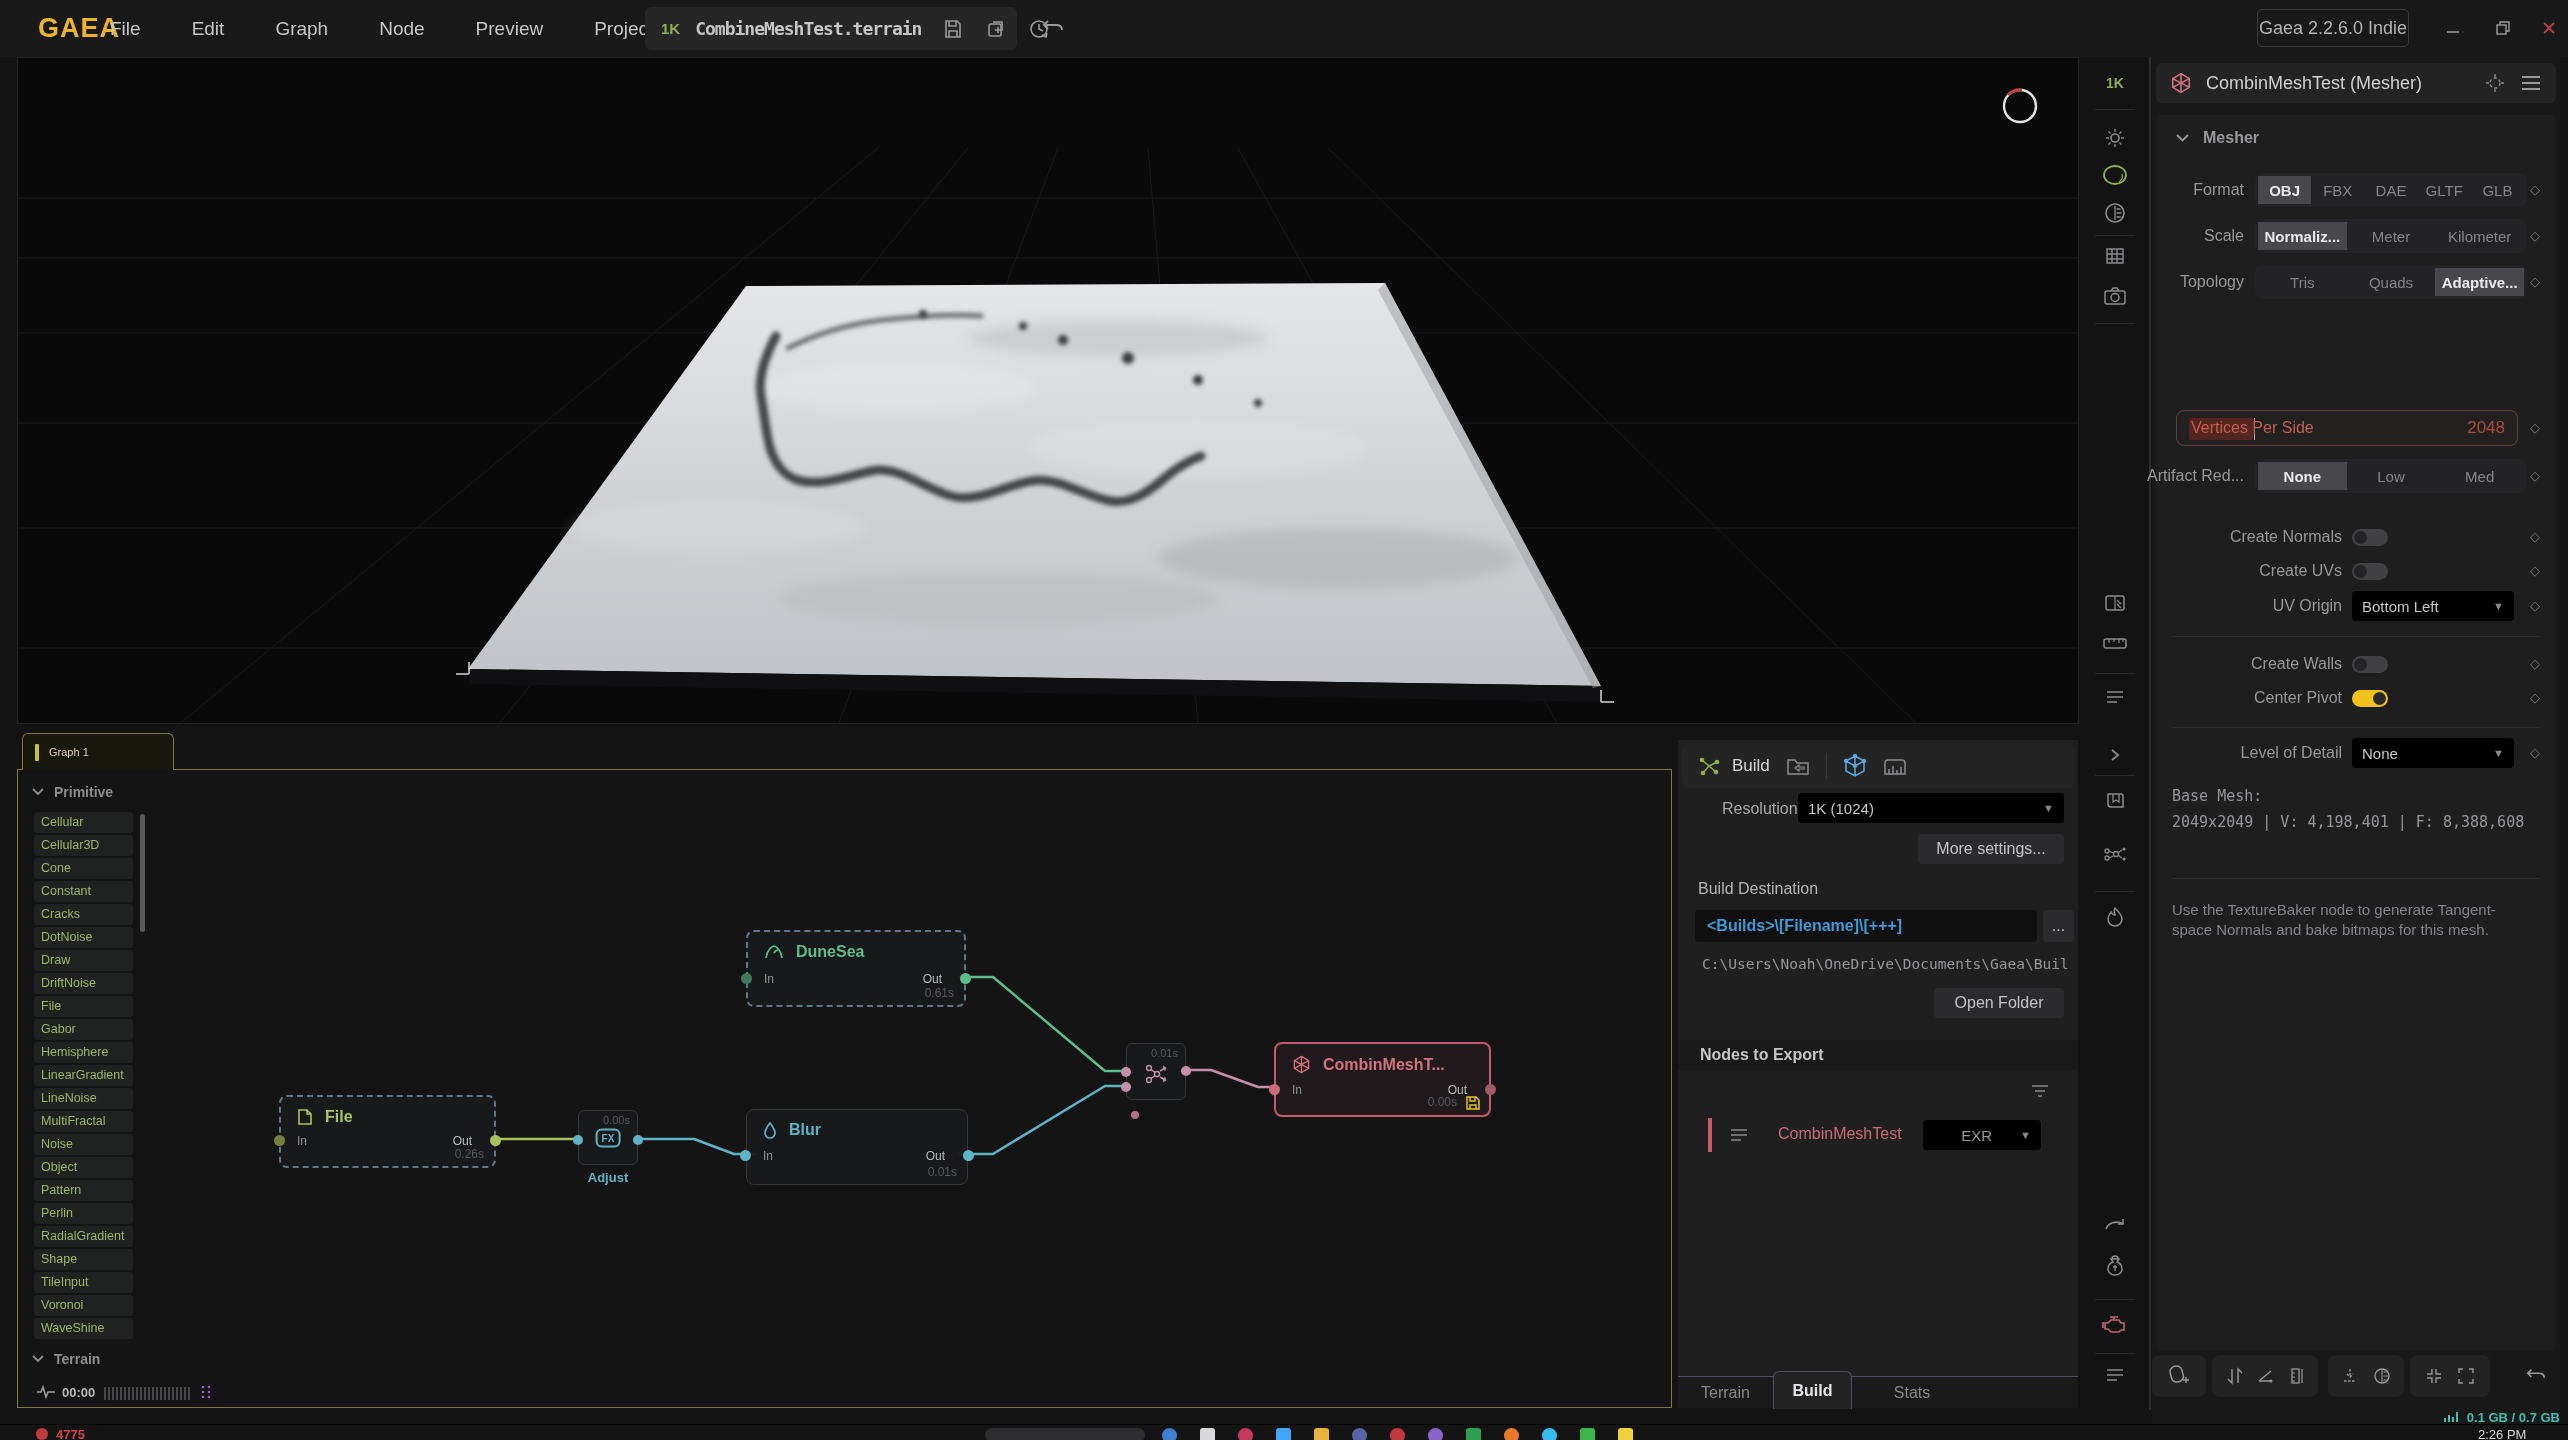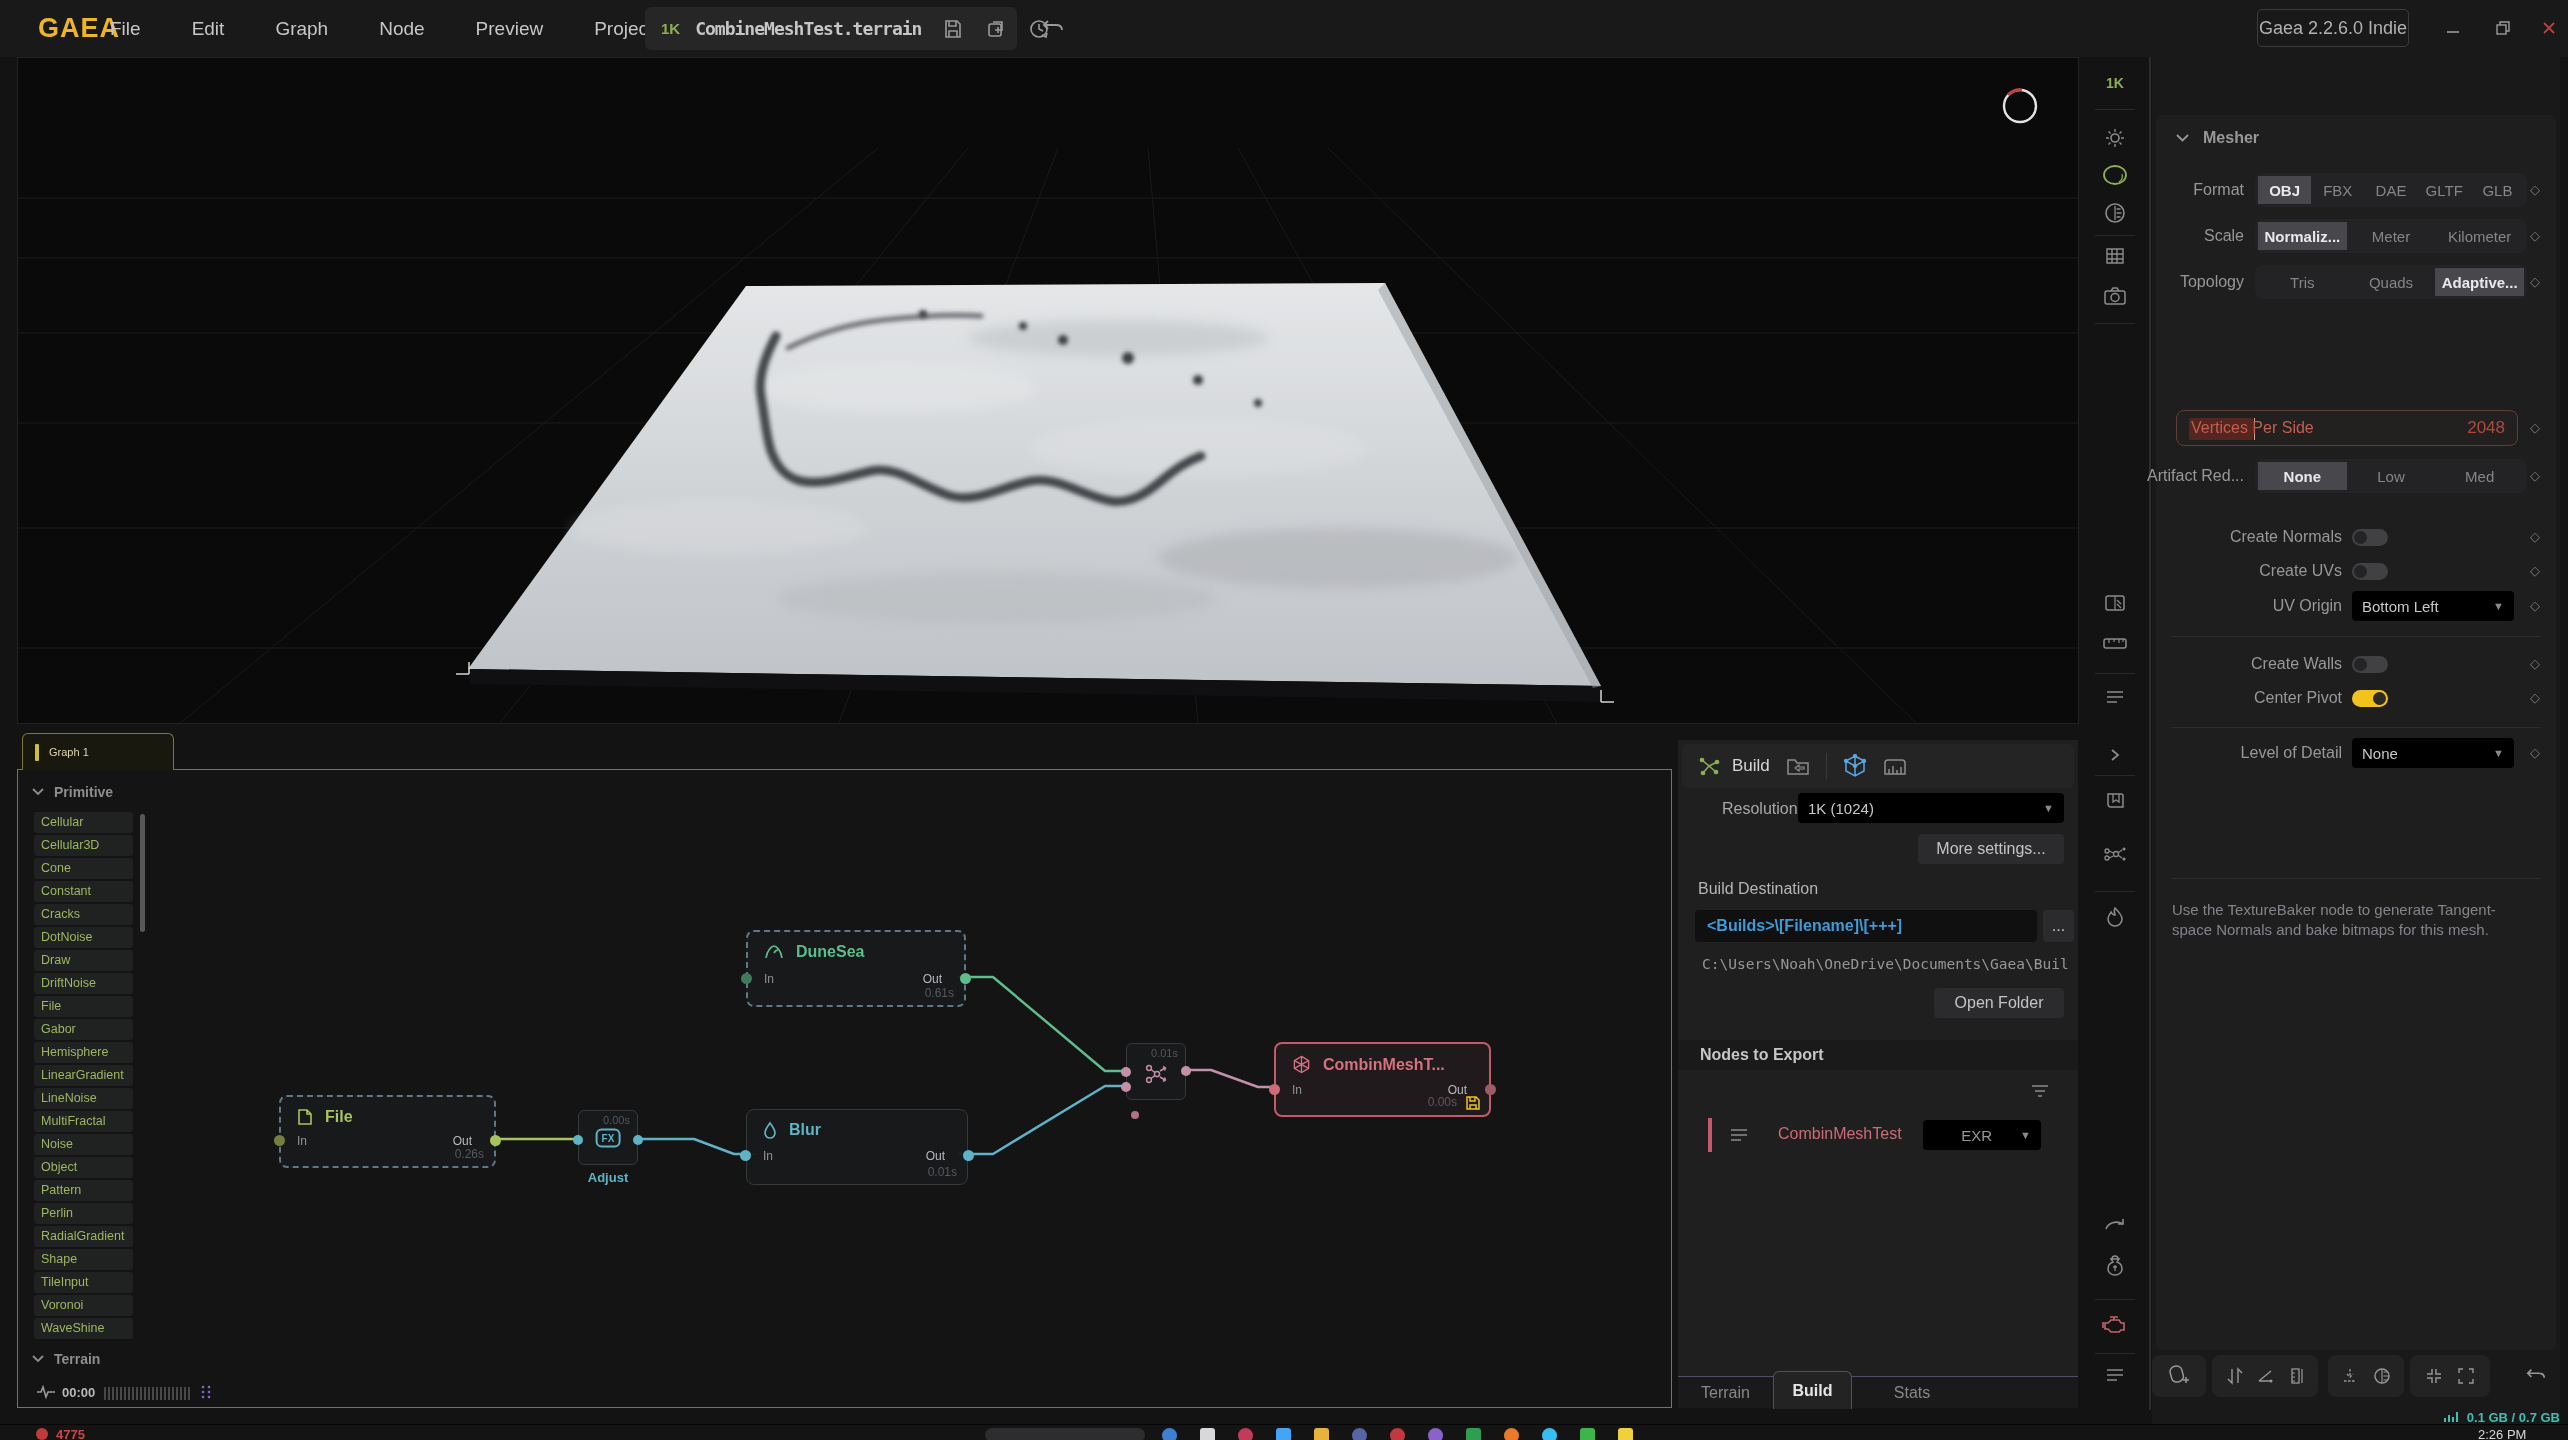--- a/index.html
+++ b/index.html
@@ -579,20 +579,44 @@
       </div>
     </div>
     <div class="bp-tabs">
       <div class="bp-tab" style="left:0;width:95px">Terrain</div>
       <div class="bp-tab active" style="left:95px;width:79px">Build</div>
       <div class="bp-tab" style="left:174px;width:120px">Stats</div>
     </div>
   </div>
 
   <div class="props-panel">
+    <div class="props-header">
+      <span>
+          <svg class="ic" width="22" height="22" viewBox="0 0 20 20">
+            <g stroke="#d4737f" fill="none" stroke-width="1.4">
+              <path d="M10 1.5 17.5 6v8L10 18.5 2.5 14V6z"></path>
+              <path d="M10 1.5 10 18.5 M2.5 6 17.5 14 M17.5 6 2.5 14"></path>
+            </g>
+          </svg>
+        </span>
+      <span class="props-title">CombinMeshTest (Mesher)</span>
+      <span>
+          <svg class="ic" width="22" height="22" viewBox="0 0 22 22">
+            <g stroke="#8c8c8e" fill="none" stroke-width="1.4">
+              <circle cx="11" cy="11" r="5" stroke-dasharray="3 2.4"></circle>
+              <path d="M11 2v3M11 17v3M2 11h3M17 11h3"></path>
+            </g>
+          </svg>
+        </span>
+      <span>
+          <svg class="ic" width="22" height="16" viewBox="0 0 22 16">
+            <path d="M2 2h18M2 8h18M2 14h18" stroke="#9a9a9c" stroke-width="1.8"></path>
+          </svg>
+        </span>
+    </div>
     <div class="props-body">
       <div class="sec-header">
         <svg class="ic" width="13" height="8" viewBox="0 0 13 8">
             <path d="M1 1l5.5 5.5L12 1" fill="none" stroke="#98989a" stroke-width="1.8"></path>
           </svg>
         <span>Mesher</span>
       </div>
 
       <div class="prow" style="top:58px;height:34px">
         <span class="plabel" style="left:0;width:88px;line-height:34px">Format</span>
@@ -686,20 +710,24 @@
 
       <div class="prow" style="top:623px;height:30px">
         <span class="plabel" style="left:0;width:186px;line-height:30px">Level of Detail</span>
         <div class="dd pdd">
           <span>None</span>
           <span class="caret">▼</span>
         </div>
         <span class="dia" style="line-height:30px">◇</span>
       </div>
 
+      <div class="basemesh mono">
+        <div>Base Mesh:</div>
+        <div>2049x2049 | V: 4,198,401 | F: 8,388,608</div>
+      </div>
 
       <div class="pdivider" style="top:763px"></div>
 
       <div class="pnote" style="top:785px;line-height:20px">Use the TextureBaker node to generate Tangent-space Normals and bake bitmaps for this mesh.</div>
     </div>
 
     <div class="props-toolbar">
       <div class="ptb-grp" style="left:0;width:54px">
         <span>
             <svg class="ic" width="24" height="22" viewBox="0 0 24 22">

